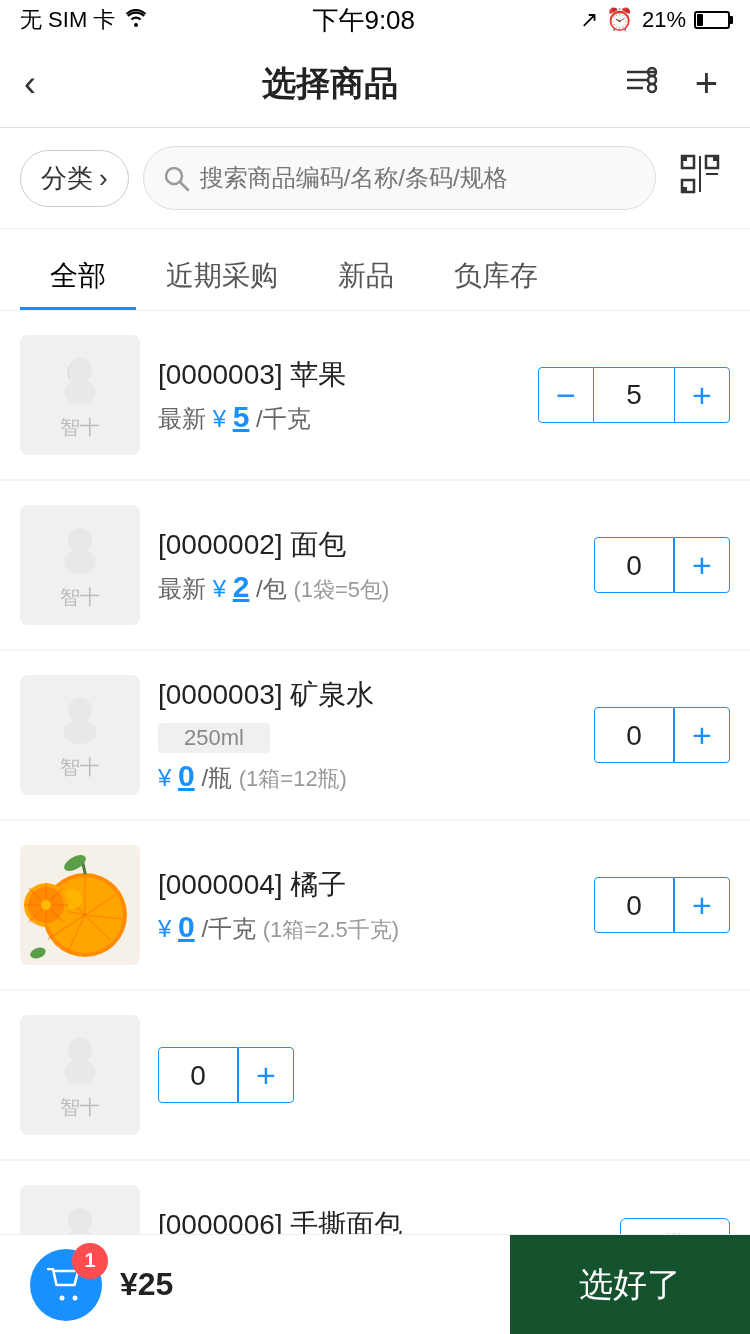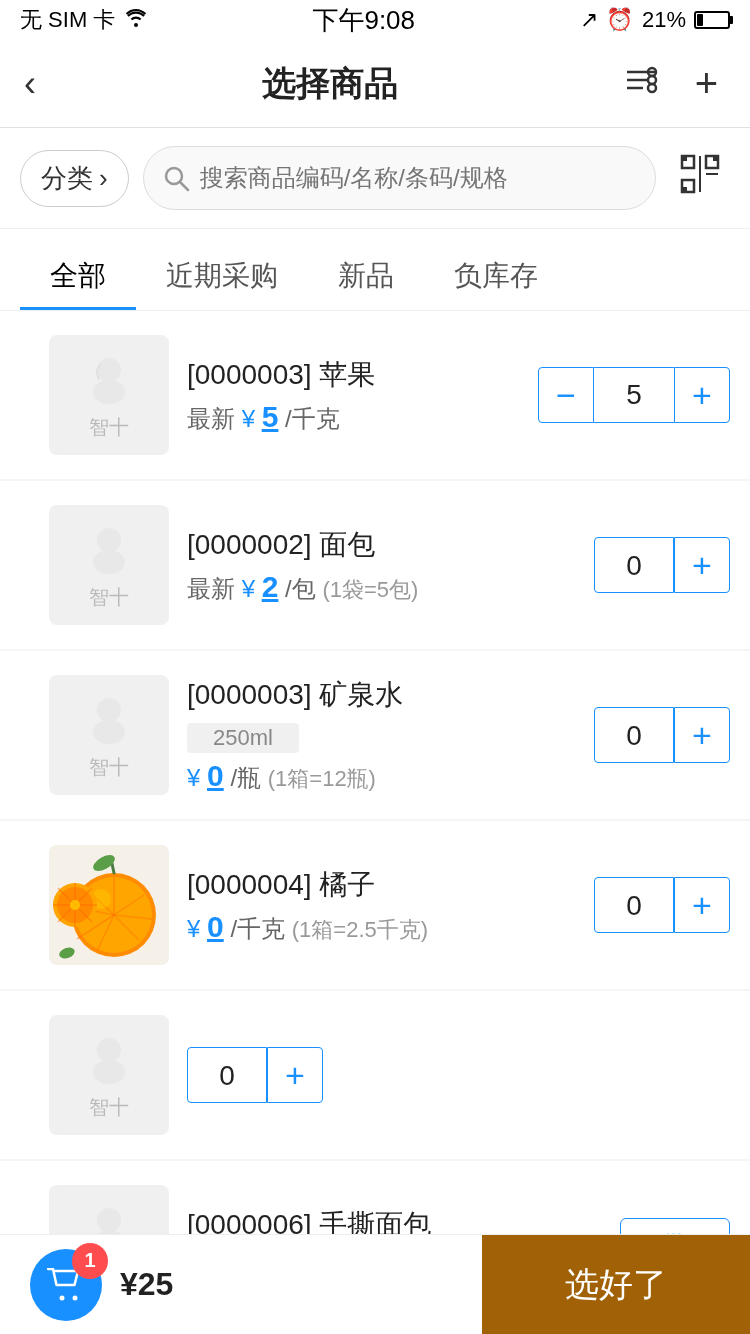--- a/index.html
+++ b/index.html
@@ -159,21 +159,20 @@
     .product-thumb {
       width: 120px;
       height: 120px;
       background: #f0f0f0;
       border-radius: 8px;
       flex-shrink: 0;
       display: flex;
       align-items: center;
       justify-content: flex-end;
       overflow: hidden;
-      margin-left: 29px;
     }
     .thumb-placeholder {
       display: flex; flex-direction: column; align-items: center; justify-content: center;
       width: 100%; height: 100%;
       color: #c0c0c0;
     }
     .thumb-placeholder svg {
       width: 60px; height: 60px; opacity: 0.4;
     }
     .thumb-placeholder .brand-text {
@@ -301,22 +300,22 @@
       color: #fff;
       display: flex; align-items: center; justify-content: center;
       font-weight: bold;
     }
     .cart-total {
       font-size: 32px;
       font-weight: bold;
       color: #222;
     }
     .confirm-btn {
-      width: 268px; height: 100px;
-      background: #a16207;
+      width: 240px; height: 100px;
+      background: #14532d;
       color: #fff;
       font-size: 34px;
       display: flex; align-items: center; justify-content: center;
       cursor: pointer;
       border: none;
     }
 
     
     .orange-img {
       width: 120px; height: 120px;

